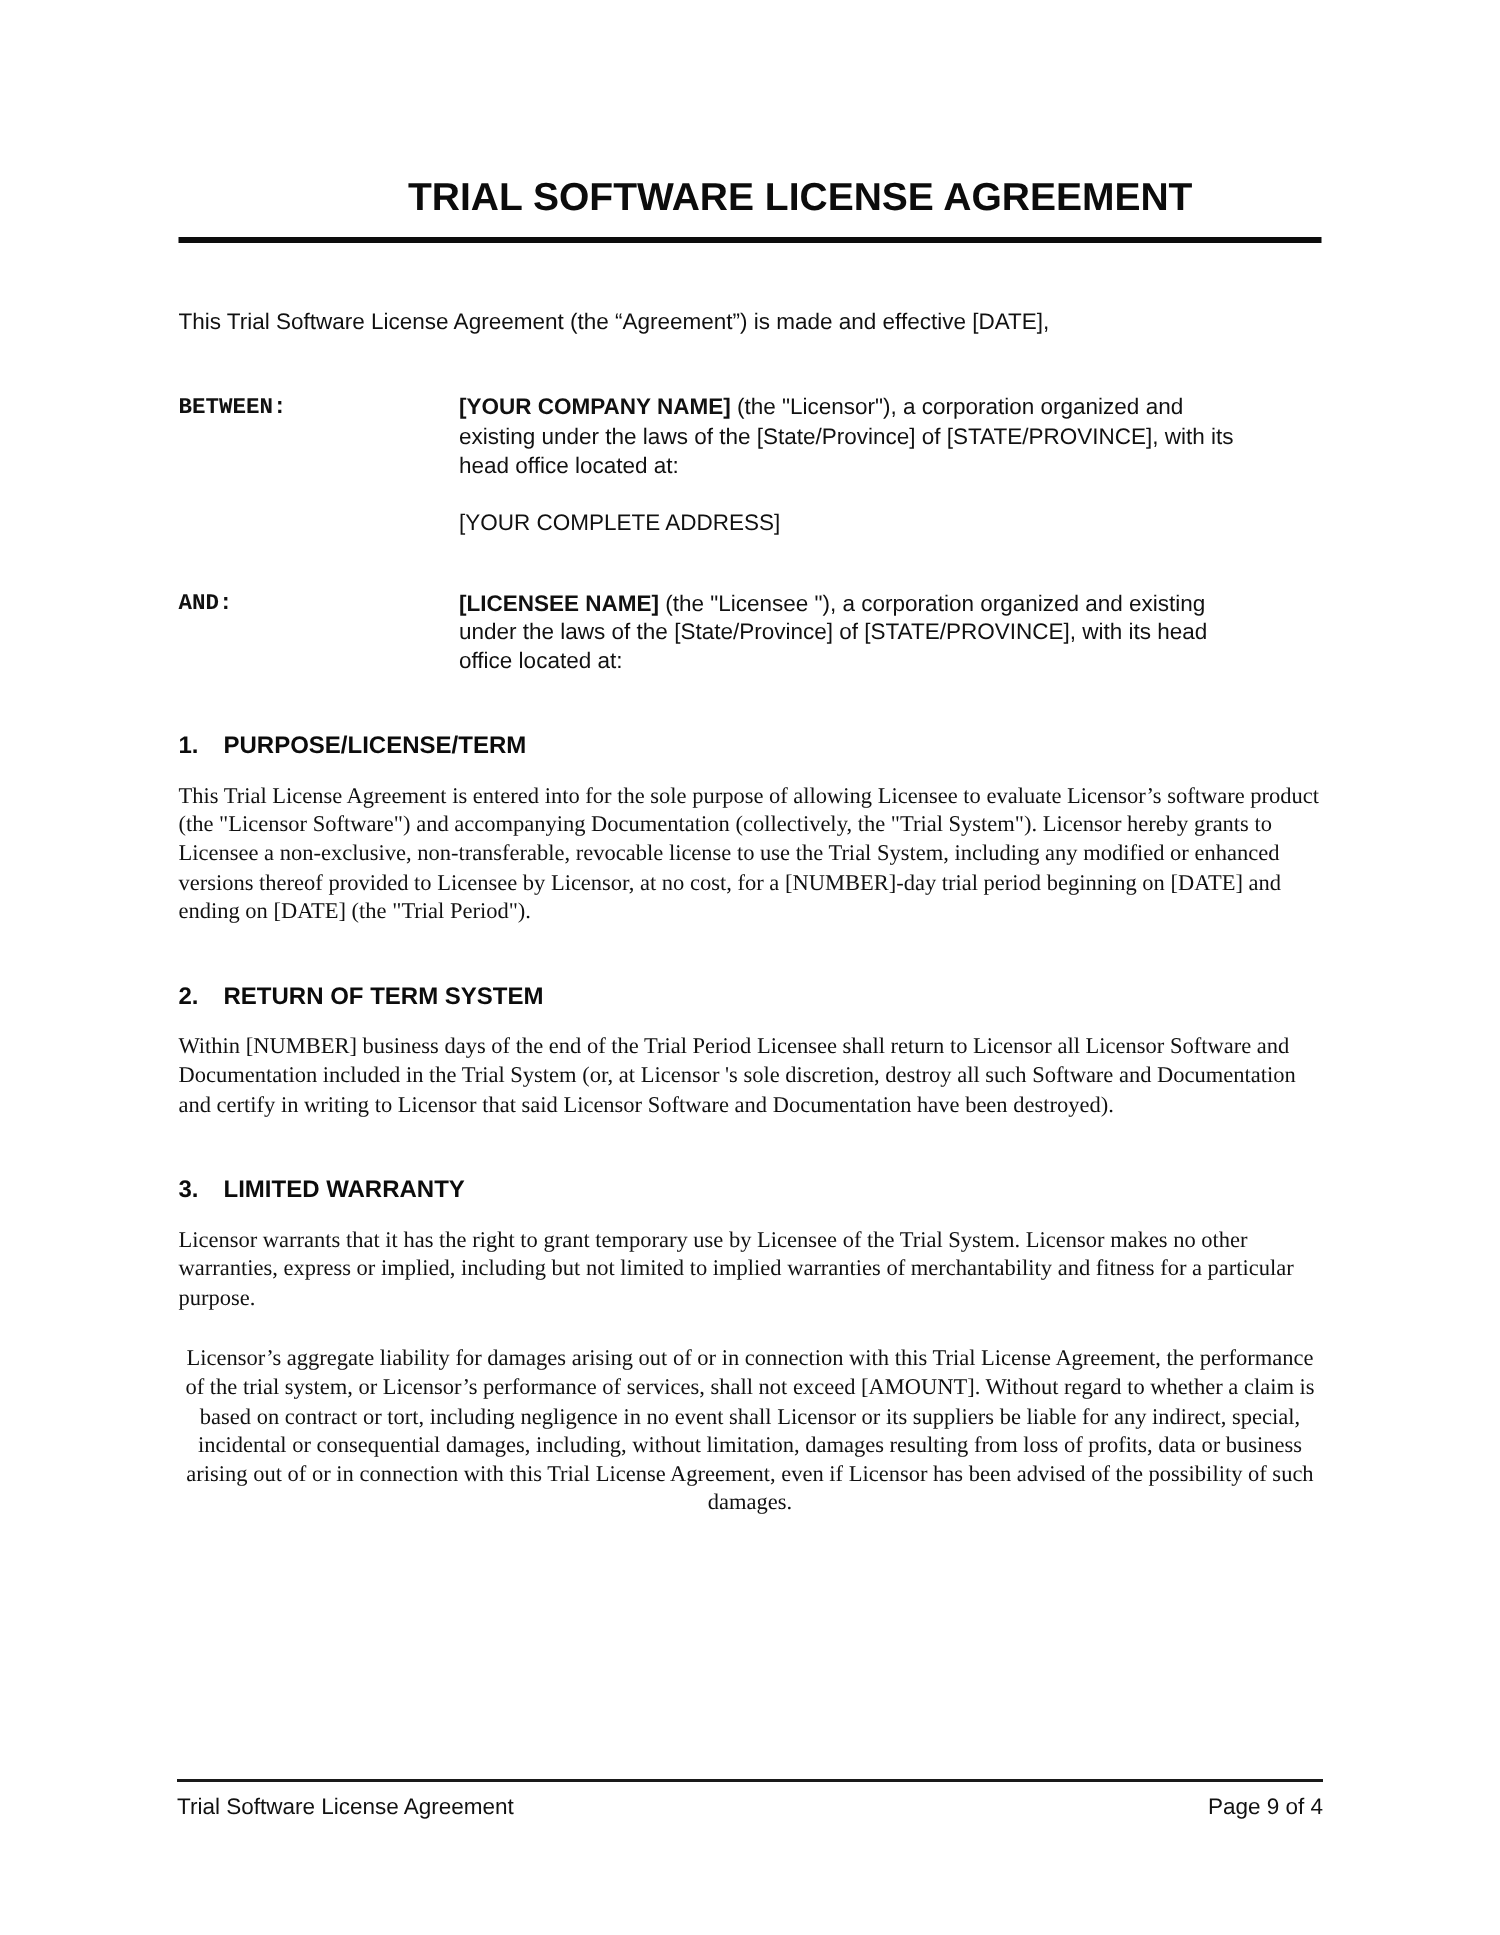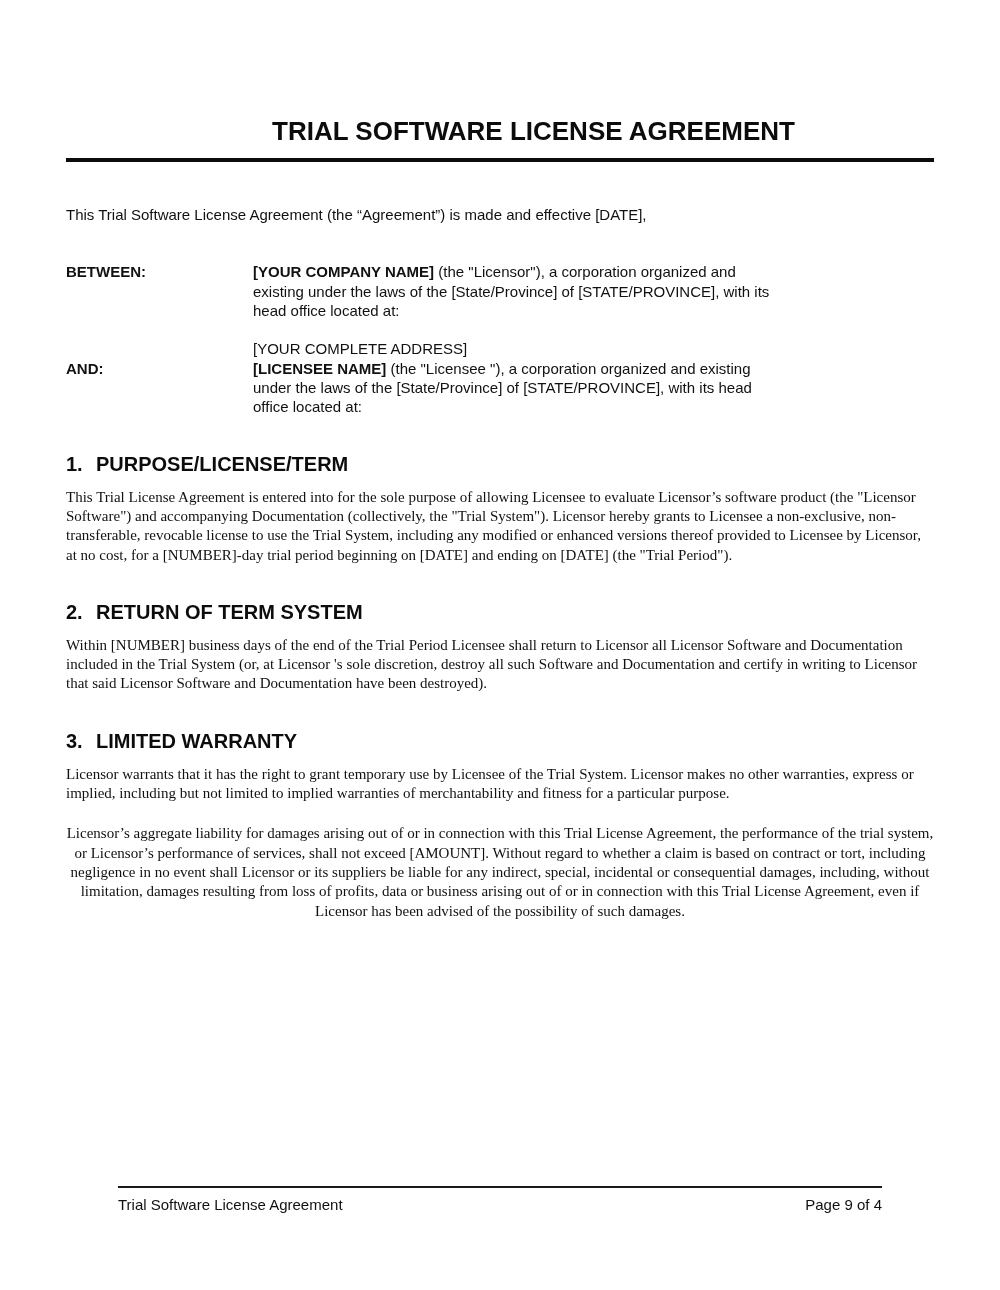--- a/index.html
+++ b/index.html
@@ -6,21 +6,21 @@
     margin: 0;
     padding: 0;
     background: #ffffff;
   }
   .page {
     position: relative;
     width: 1000px;
     height: 1290px;
     margin: 0 auto;
     box-sizing: border-box;
-    padding: 0 66px;
+    padding: 0 119px;
     background: #ffffff;
     color: #111111;
     font-family: "Liberation Sans", "DejaVu Sans", sans-serif;
     font-size: 15px;
     line-height: 19.3px;
     overflow: hidden;
   }
   .doc-title {
     margin: 0;
     padding-top: 117px;
@@ -38,32 +38,33 @@
     margin-top: 13px;
   }
   .intro {
     margin: 43px 0 0 0;
   }
   .party {
     display: flex;
     align-items: flex-start;
   }
   .party-between { margin-top: 38px; }
-  .party-and { }
+  .party-and { margin-top: 34px; }
   .party-label {
     width: 187px;
     flex: 0 0 187px;
     font-weight: bold;
+    font-family: Liberation Mono, monospace;
   }
   .party-content { width: 530px; }
   .party-content p { margin: 0; }
   .party-address { margin-top: 19.3px !important; }
   .section-heading {
     margin: 37px 0 14px 0;
-    font-size: 20px;
+    font-size: 16px;
     line-height: 20px;
     font-weight: bold;
     color: #0c0c0c;
   }
   .sec-num {
     display: inline-block;
     width: 30px;
   }
   .section p { margin: 0; font-family: Liberation Serif, serif; }
   .para-gap { margin-top: 21px !important; text-align: center; }

